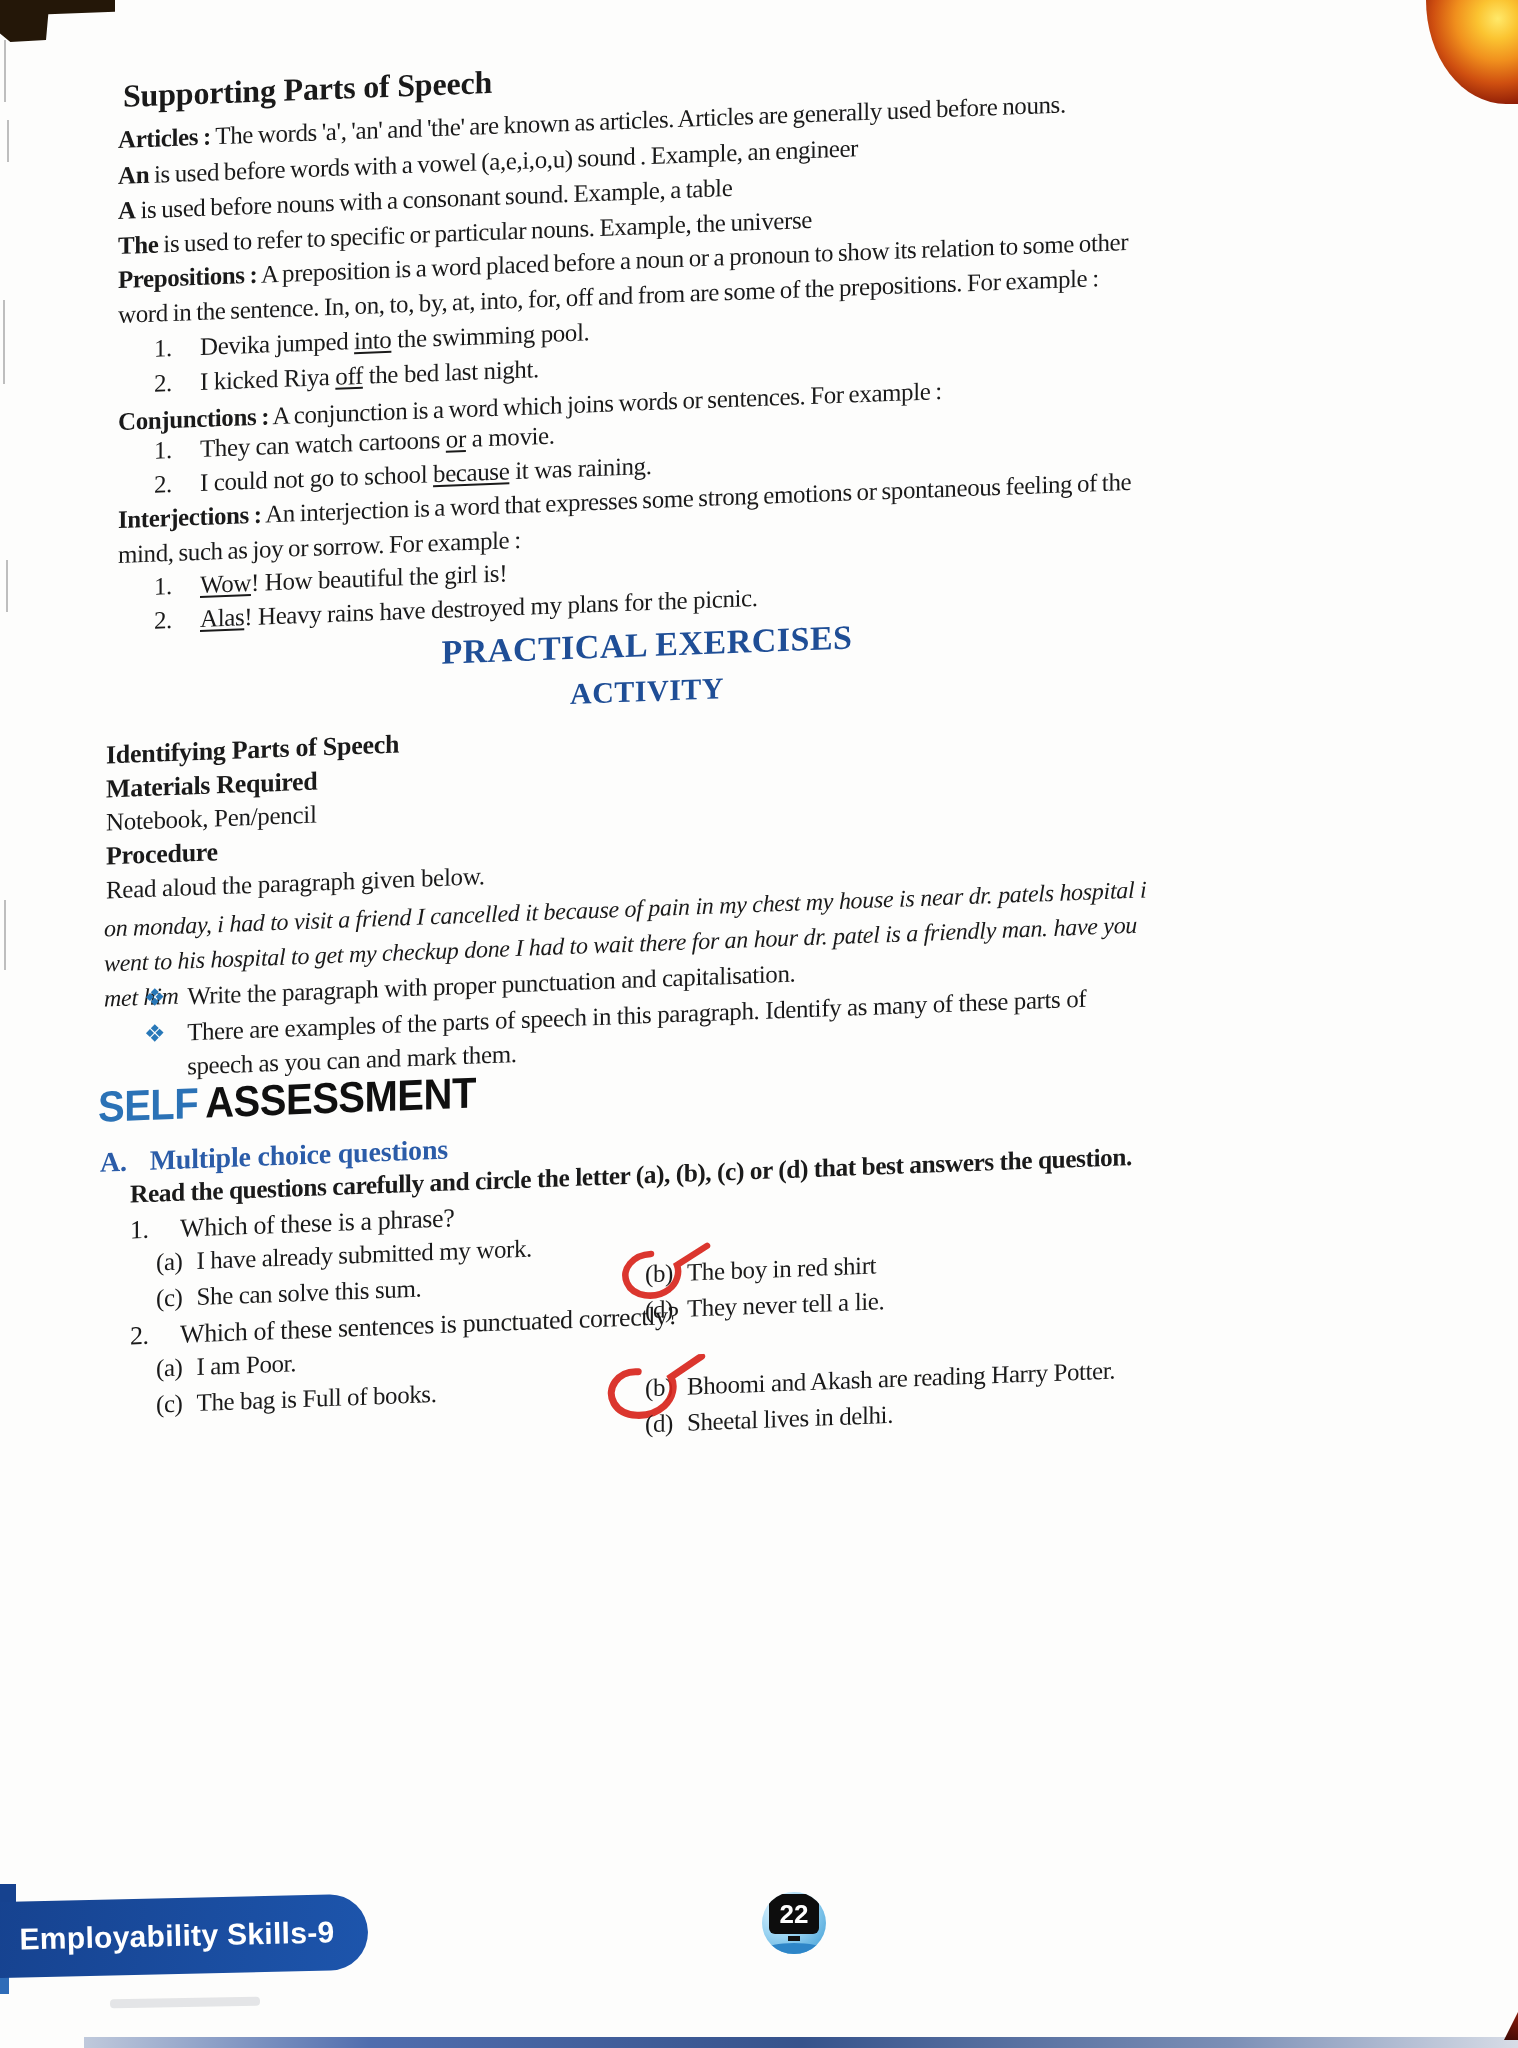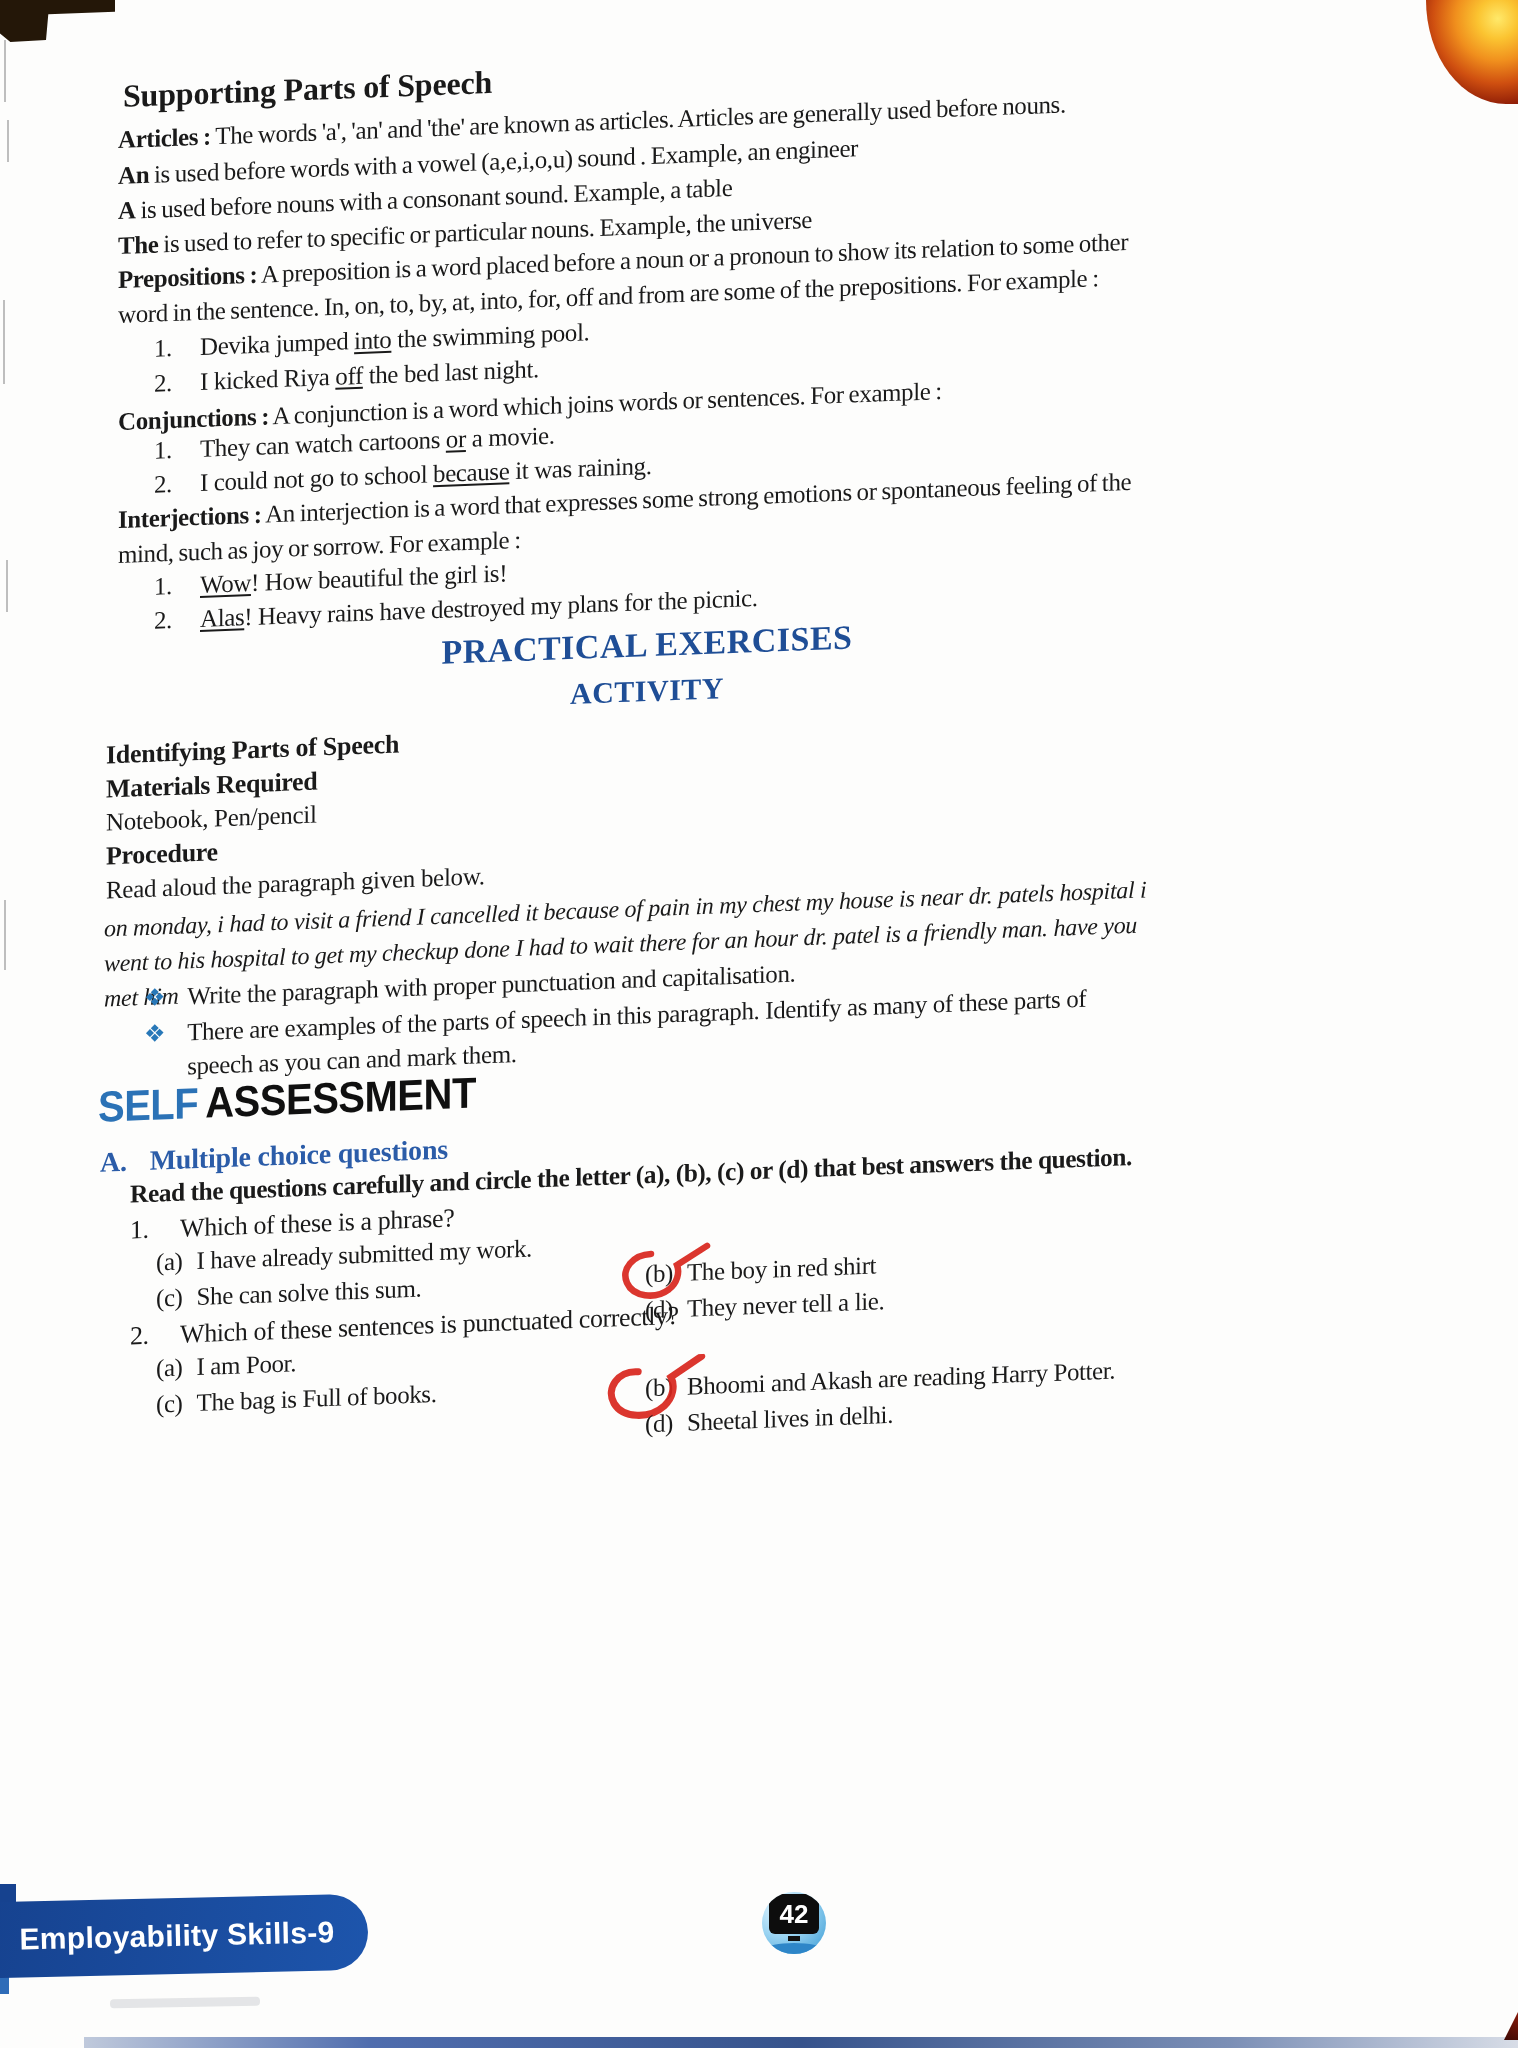--- a/index.html
+++ b/index.html
@@ -224,18 +224,18 @@
 
   </div>
 
   <div class="left-blue-bar"></div>
   <div class="left-blue-nub"></div>
   <div class="footer-pill">Employability Skills-9</div>
 
   <div class="page-badge">
     <div class="badge-wave"></div>
     <div class="badge-screen">
-      <span>42</span>
+      <span>22</span>
     </div>
     <div class="badge-stand"></div>
   </div>
 
 </div>
 
 </body></html>

